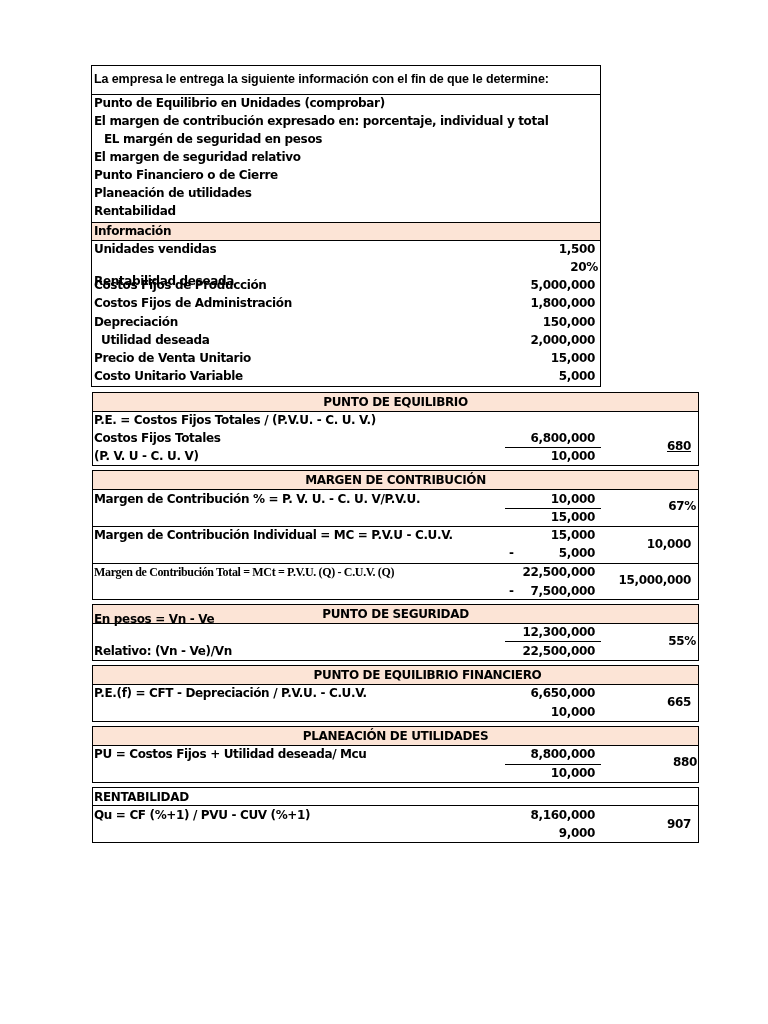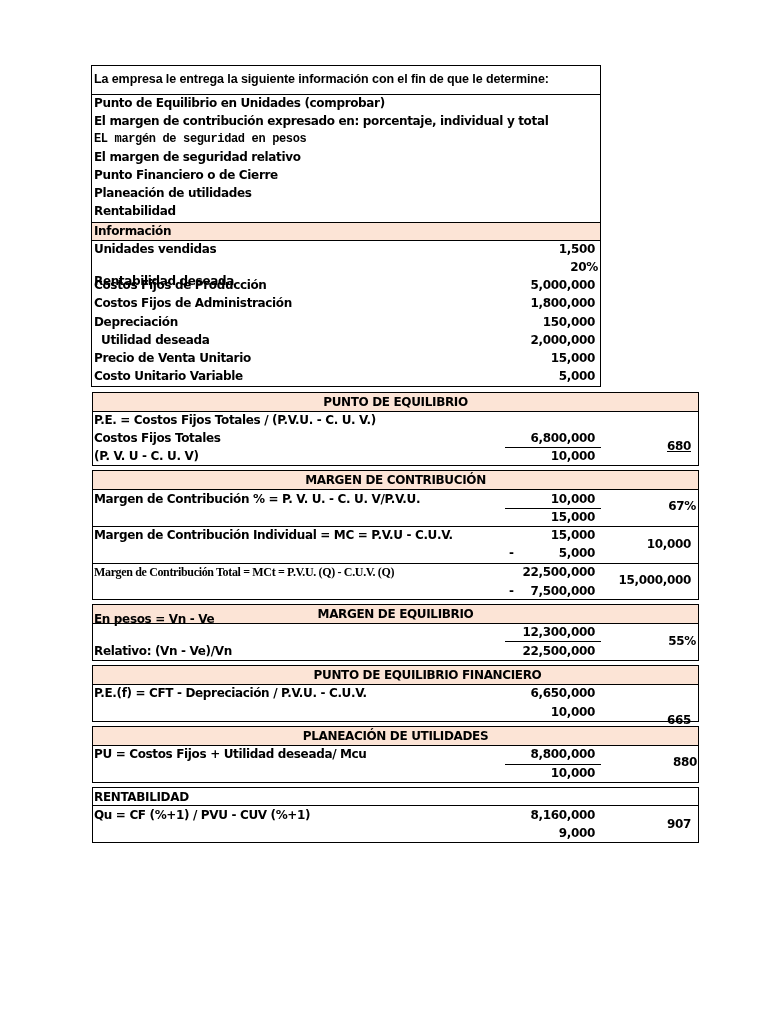--- a/index.html
+++ b/index.html
@@ -17,21 +17,21 @@
 </style>
 </head>
 <body>
 
 <div class="box" style="left:91px; top:65px; width:510px; height:322px;"></div>
 <div class="txt hdr-title" style="left:94px; top:70px;">La empresa le entrega la siguiente información con el fin de que le determine:</div>
 <div class="sep" style="left:91px; top:94px; width:510px;"></div>
 
 <div class="txt" style="left:94px; top:94px;">Punto de Equilibrio en Unidades (comprobar)</div>
 <div class="txt" style="left:94px; top:112px;">El margen de contribución expresado  en: porcentaje, individual y total</div>
-<div class="txt" style="left:94px; top:130px;font-family:Liberation Mono, monospace;">EL margén de seguridad en pesos</div>
+<div class="txt" style="left:104px; top:130px;">EL margén de seguridad en pesos</div>
 <div class="txt" style="left:94px; top:148px;">El margen de seguridad relativo</div>
 <div class="txt" style="left:94px; top:166px;">Punto Financiero o de Cierre</div>
 <div class="txt" style="left:94px; top:184px;">Planeación de utilidades</div>
 <div class="txt" style="left:94px; top:202px;">Rentabilidad</div>
 
 <div class="band" style="left:92px; top:222px; width:508px; height:19px; border-top:1px solid #000;"></div>
 <div class="txt" style="left:94px; top:222px;">Información</div>
 
 <div class="txt" style="left:94px; top:240px;">Unidades vendidas</div>
 <div class="txt r" style="left:440px; width:155px; top:240px;">1,500</div>
@@ -80,35 +80,35 @@
 <div class="sep" style="left:92px; top:563px; width:607px;"></div>
 
 <div class="txt" style="left:94px; top:563px;font-family:Liberation Serif, serif;">Margen de Contribución Total = MCt = P.V.U. (Q) - C.U.V. (Q)</div>
 <div class="txt r" style="left:440px; width:155px; top:563px;">22,500,000</div>
 <div class="txt" style="left:509px; top:582px;">-</div>
 <div class="txt r" style="left:440px; width:155px; top:582px;">7,500,000</div>
 <div class="txt r" style="left:600px; width:91px; top:571px;">15,000,000</div>
 
 <div class="box" style="left:92px; top:604px; width:607px; height:57px;"></div>
 <div class="band" style="left:93px; top:605px; width:605px; height:19px;"></div>
-<div class="txt c" style="left:93px; width:605px; top:605px;">MARGEN DE EQUILIBRIO</div>
+<div class="txt c" style="left:93px; width:605px; top:605px;">PUNTO DE SEGURIDAD</div>
 <div class="txt" style="left:94px; top:610px;">En pesos = Vn - Ve</div>
 <div class="txt" style="left:94px; top:642px;">Relativo: (Vn - Ve)/Vn</div>
 <div class="txt r" style="left:440px; width:155px; top:623px;">12,300,000</div>
 <div class="hline" style="left:505px; top:641px; width:96px;"></div>
 <div class="txt r" style="left:440px; width:155px; top:642px;">22,500,000</div>
 <div class="txt r" style="left:600px; width:96px; top:632px;">55%</div>
 
 <div class="box" style="left:92px; top:665px; width:607px; height:57px;"></div>
 <div class="band" style="left:93px; top:666px; width:605px; height:19px;"></div>
 <div class="txt c" style="left:93px; width:605px; top:666px;padding-left:32px;">PUNTO DE EQUILIBRIO FINANCIERO</div>
 <div class="txt" style="left:94px; top:684px;">P.E.(f) = CFT - Depreciación / P.V.U. - C.U.V.</div>
 <div class="txt r" style="left:440px; width:155px; top:684px;">6,650,000</div>
 <div class="txt r" style="left:440px; width:155px; top:703px;">10,000</div>
-<div class="txt r" style="left:600px; width:91px; top:693px;margin-top:18px;">665</div>
+<div class="txt r" style="left:600px; width:91px; top:693px;">665</div>
 
 <div class="box" style="left:92px; top:726px; width:607px; height:57px;"></div>
 <div class="band" style="left:93px; top:727px; width:605px; height:19px;"></div>
 <div class="txt c" style="left:93px; width:605px; top:727px;">PLANEACIÓN DE UTILIDADES</div>
 <div class="txt" style="left:94px; top:745px;">PU = Costos Fijos + Utilidad deseada/ Mcu</div>
 <div class="txt r" style="left:440px; width:155px; top:745px;">8,800,000</div>
 <div class="hline" style="left:505px; top:764px; width:96px;"></div>
 <div class="txt r" style="left:440px; width:155px; top:764px;">10,000</div>
 <div class="txt r" style="left:600px; width:97px; top:753px;">880</div>
 

